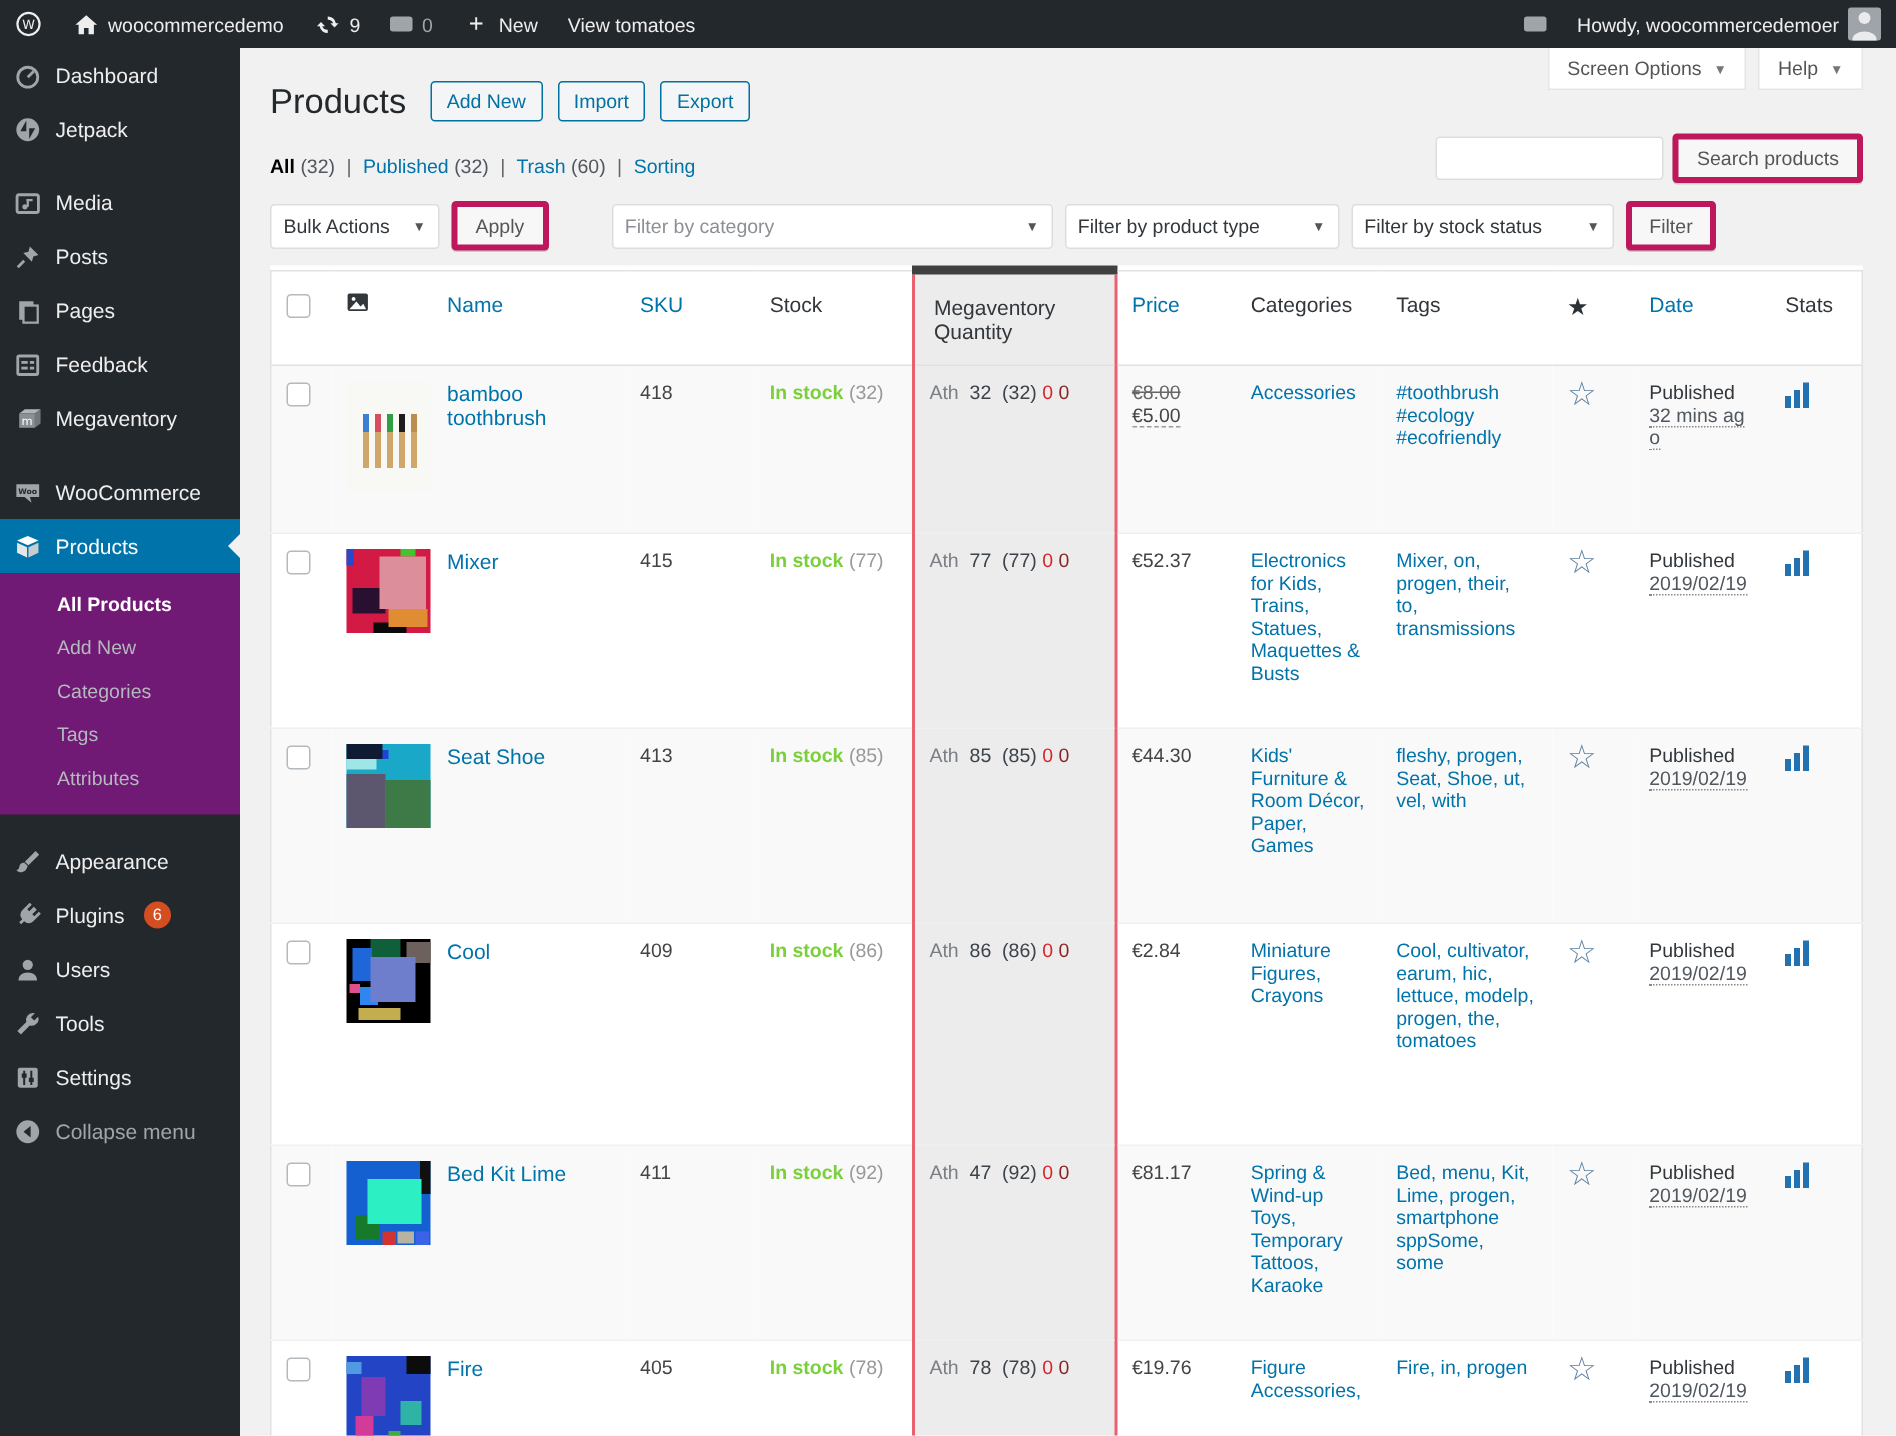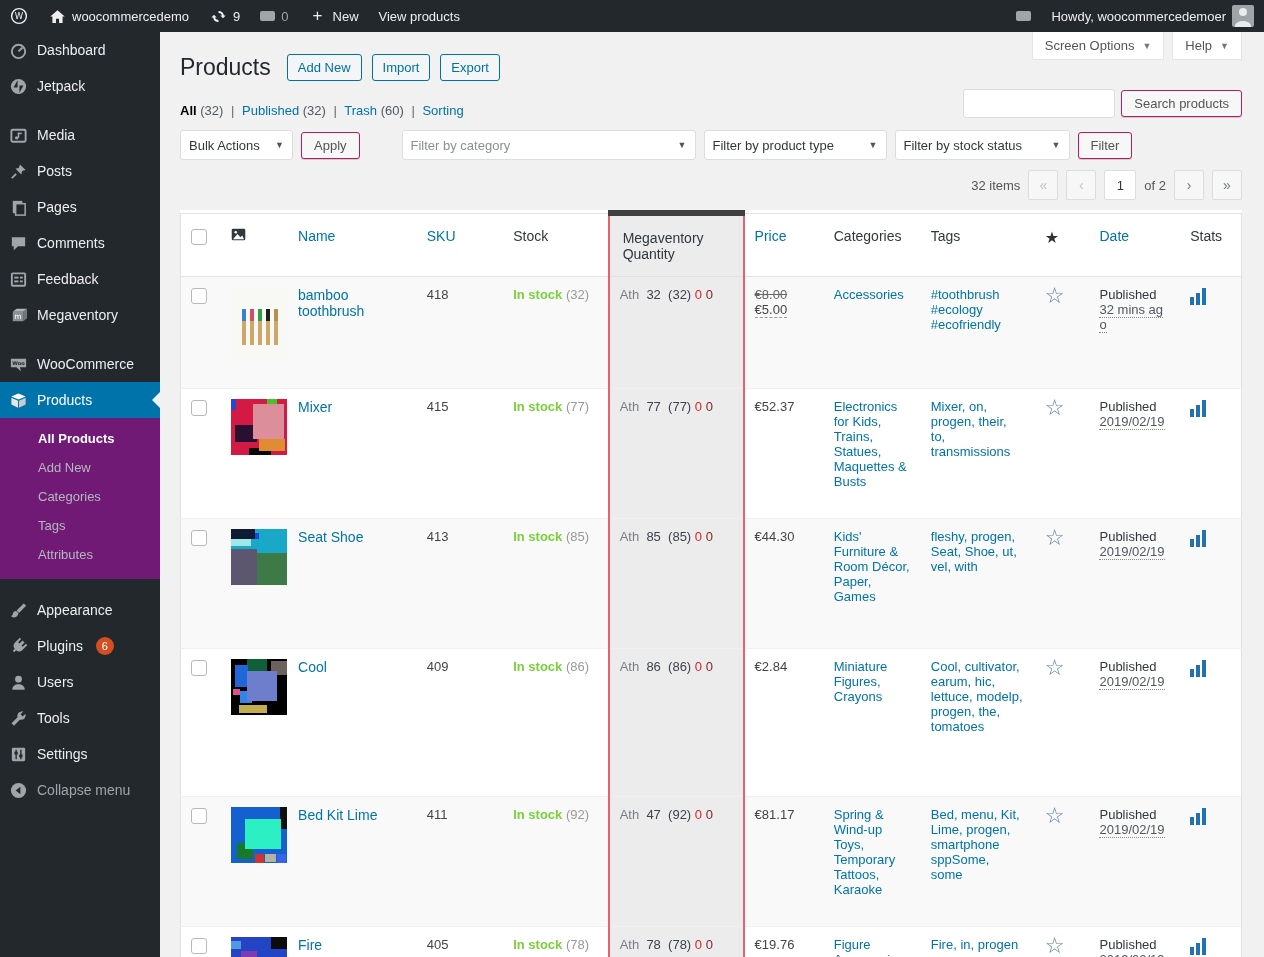--- a/index.html
+++ b/index.html
@@ -48,21 +48,21 @@
     padding:5px 10px; font-size:13px; cursor:pointer; }
 
   .list-top { display:flex; justify-content:space-between; align-items:flex-start; margin-top:8px; }
   .views { padding-top:14px; color:#666; }
   .views a { color:#0073aa; }
   .views .current-view { color:#000; font-weight:bold; }
   .views .cnt { color:#50575e; font-weight:normal; }
   .views .sep { color:#666; margin:0 4px; }
   .searchbox { display:flex; gap:6px; align-items:center; }
   .search-input { width:152px; height:29px; border:1px solid #ddd; background:#fff; border-radius:3px; padding:0 6px; }
-  .btn { background:#f7f7f7; border:1px solid #be185d; color:#555; border-radius:3px;
+  .btn { background:#f7f7f7; border:4px solid #be185d; color:#555; border-radius:3px;
     padding:5px 12px; font-size:13px; box-shadow:0 1px 0 #ccc; cursor:pointer; }
 
   .filter-row { display:flex; gap:8px; align-items:center; margin-top:12px; }
   .fake-select { background:#fff; border:1px solid #ddd; border-radius:3px; height:30px;
     display:flex; align-items:center; justify-content:space-between; padding:0 8px; gap:10px;
     color:#32373c; cursor:pointer; }
   .fake-select .caret { font-size:9px; color:#555; }
   .fake-select.placeholder { color:#8c8f94; }
   .w-bulk { width:113px; } .w-cat { width:294px; } .w-type { width:183px; } .w-stock { width:175px; }
 
@@ -176,21 +176,21 @@
   </div>
   <div class="ab-item">
     <span class="bubble"></span>
     <span class="ab-count-gray">0</span>
   </div>
   <div class="ab-item">
     <span class="ab-icon" style="font-size:17px;color:#eee;">+</span>
     <span>New</span>
   </div>
   <div class="ab-item">
-    <span>View products</span>
+    <span>View tomatoes</span>
   </div>
   <div class="ab-spacer"></div>
   <div class="ab-item">
     <span class="bubble"></span>
   </div>
   <div class="ab-item">
     <span>Howdy, woocommercedemoer</span>
     <span class="avatar"></span>
   </div>
 </div>
@@ -237,28 +237,20 @@
     <span>Posts</span>
   </div>
   <div class="menu-item">
     <span class="micon">
         <svg width="19" height="19" viewBox="0 0 20 20">
           <rect x="4" y="3" width="10" height="13" fill="#a0a5aa"></rect>
           <rect x="7" y="6" width="10" height="12" fill="#23282d" stroke="#a0a5aa" stroke-width="1.6"></rect>
         </svg>
       </span>
     <span>Pages</span>
-  </div>
-  <div class="menu-item">
-    <span class="micon">
-        <svg width="19" height="19" viewBox="0 0 20 20">
-          <path d="M3 3.5h14v9.5H9.5l-4.5 4v-4H3z" fill="#a0a5aa"></path>
-        </svg>
-      </span>
-    <span>Comments</span>
   </div>
   <div class="menu-item">
     <span class="micon">
         <svg width="19" height="19" viewBox="0 0 20 20">
           <rect x="3" y="3.5" width="14" height="13" rx="1" fill="none" stroke="#a0a5aa" stroke-width="2"></rect>
           <rect x="5.5" y="7" width="4.5" height="2" fill="#a0a5aa"></rect>
           <rect x="11.5" y="7" width="3" height="2" fill="#a0a5aa"></rect>
           <rect x="5.5" y="11" width="4.5" height="2" fill="#a0a5aa"></rect>
           <rect x="11.5" y="11" width="3" height="2" fill="#a0a5aa"></rect>
         </svg>
@@ -416,29 +408,20 @@
       <span>Filter by product type</span>
       <span class="caret">▼</span>
     </div>
     <div class="fake-select w-stock">
       <span>Filter by stock status</span>
       <span class="caret">▼</span>
     </div>
     <button class="btn">Filter</button>
   </div>
 
-  <div class="pagination-row">
-    <span>32 items</span>
-    <span class="pg-btn disabled">«</span>
-    <span class="pg-btn disabled">‹</span>
-    <span class="pg-current">1</span>
-    <span>of 2</span>
-    <span class="pg-btn">›</span>
-    <span class="pg-btn">»</span>
-  </div>
 
   <table class="list">
     <colgroup>
       <col style="width:38px">
         <col style="width:64px">
         <col style="width:122px">
         <col style="width:82px">
       <col style="width:100px">
         <col style="width:128px">
         <col style="width:76px">

